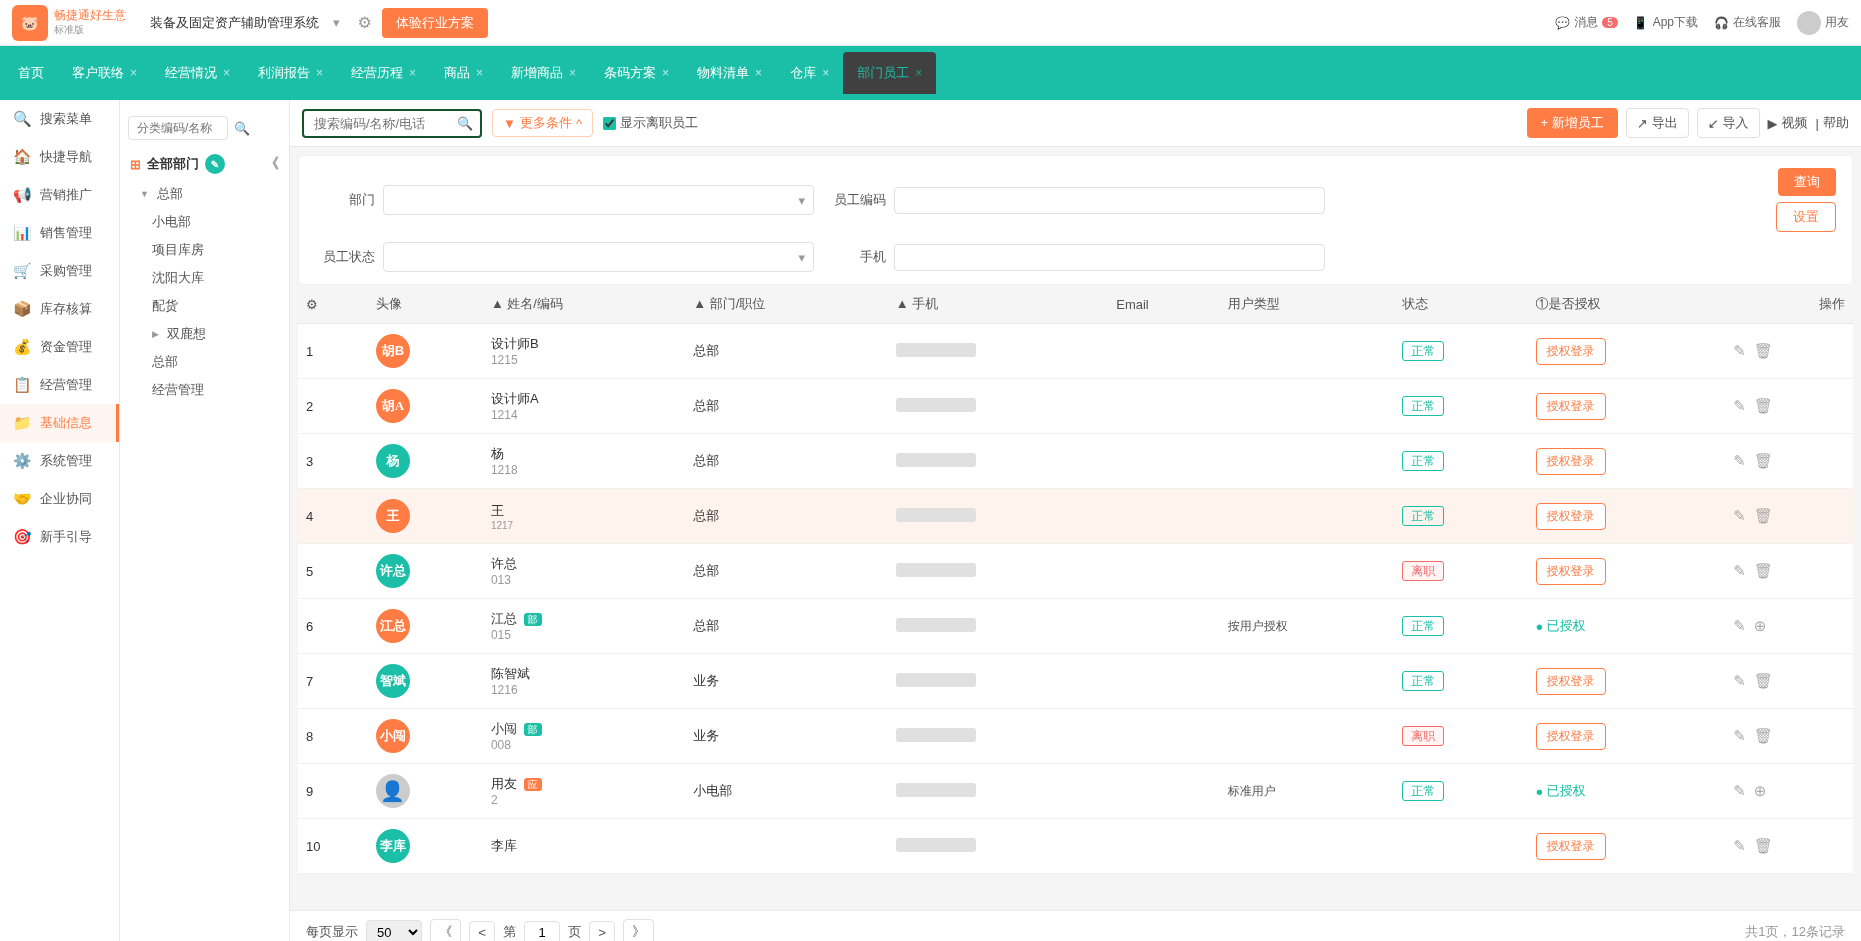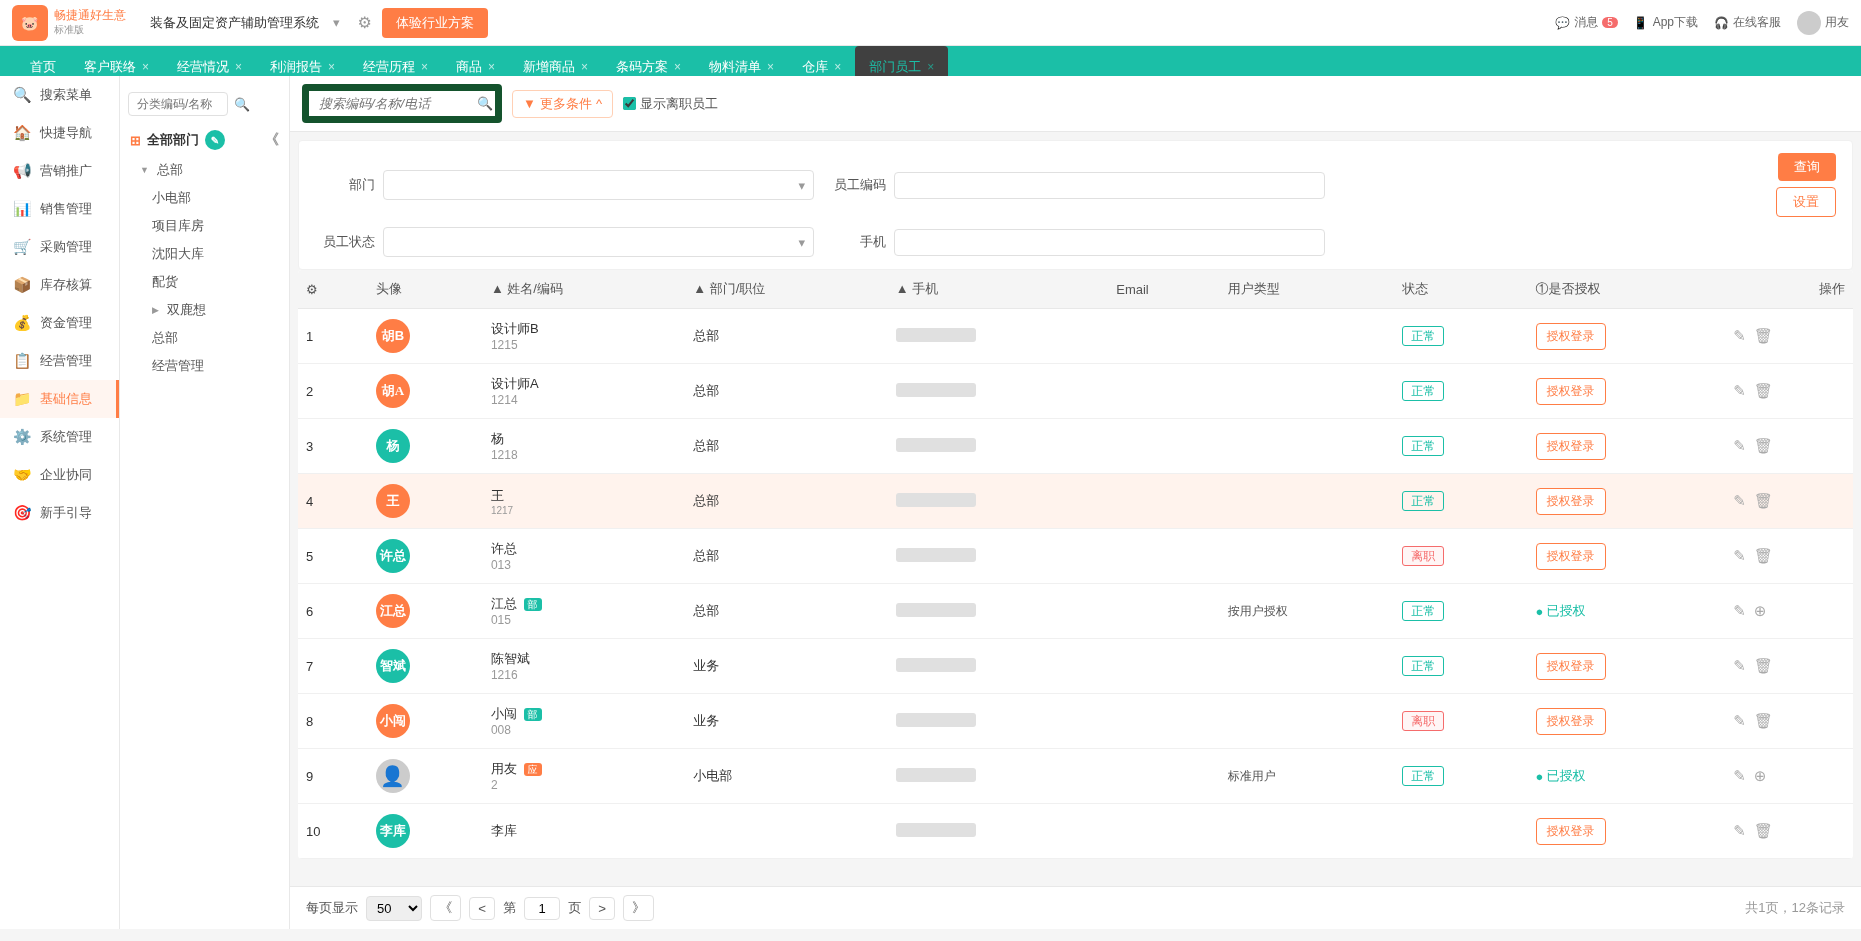--- a/index.html
+++ b/index.html
@@ -10,21 +10,21 @@
     .logo-area { display: flex; align-items: center; gap: 6px; min-width: 120px; }
     .logo-icon { width: 36px; height: 36px; background: #ff7d45; border-radius: 6px; display: flex; align-items: center; justify-content: center; color: #fff; font-size: 14px; font-weight: bold; }
     .logo-text { font-size: 12px; color: #ff7d45; line-height: 1.3; }
     .logo-sub { font-size: 10px; color: #999; }
     .top-bar-right { display: flex; align-items: center; gap: 16px; margin-left: auto; }
     .top-btn { display: flex; align-items: center; gap: 4px; color: #666; font-size: 12px; cursor: pointer; }
     .top-btn .badge { background: #f56c6c; color: #fff; border-radius: 10px; padding: 0 5px; font-size: 10px; }
     .trial-btn { background: #ff7d45; color: #fff; border: none; border-radius: 4px; padding: 6px 14px; font-size: 13px; cursor: pointer; }
 
     
-    .nav-tabs { display: flex; background: #1bbfa7; height: 30px; padding: 0 16px; gap: 0; overflow: hidden; }
+    .nav-tabs { display: flex; background: #1bbfa7; height: 54px; align-items: center; padding: 0 4px; gap: 0; overflow: hidden; }
     .nav-tab { padding: 0 14px; height: 42px; display: flex; align-items: center; color: #fff; font-size: 13px; cursor: pointer; white-space: nowrap; position: relative; }
     .nav-tab:hover, .nav-tab.active { background: rgba(255,255,255,0.15); }
     .nav-tab .close { margin-left: 6px; font-size: 12px; opacity: 0.7; }
     .nav-tab.active { background: #404040; color: #1bbfa7; border-radius: 4px 4px 0 0; }
 
     
     .main-layout { display: flex; height: calc(100vh - 88px); }
 
     
     .sidebar { width: 120px; background: #fff; border-right: 1px solid #e8e8e8; overflow-y: auto; flex-shrink: 0; }
@@ -44,21 +44,21 @@
     .dept-node.has-children::before { content: '▶'; font-size: 9px; color: #999; margin-right: 4px; }
     .dept-node.expanded::before { content: '▼'; font-size: 9px; color: #999; margin-right: 4px; }
     .dept-node.child { padding-left: 32px; }
 
     
     .main-panel { flex: 1; display: flex; flex-direction: column; overflow: hidden; background: #f5f5f5; }
 
     
     .search-bar { background: #fff; padding: 8px 12px; display: flex; align-items: center; gap: 10px; border-bottom: 1px solid #e8e8e8; }
     .search-input-wrap { position: relative; display: flex; align-items: center; }
-    .search-input { border: 7px solid #14532d; border-radius: 4px; padding: 5px 30px 5px 10px; font-size: 13px; width: 200px; outline: none; font-style: italic; }
+    .search-input { border: 2px solid #14532d; border-radius: 4px; padding: 5px 30px 5px 10px; font-size: 13px; width: 180px; outline: none; }
     .search-icon-btn { position: absolute; right: 8px; color: #aaa; cursor: pointer; }
     .filter-btn { display: flex; align-items: center; gap: 4px; color: #ff7d45; cursor: pointer; font-size: 13px; border: 1px solid #ffd0b5; border-radius: 4px; padding: 4px 10px; }
     .show-left-btn { display: flex; align-items: center; gap: 4px; color: #555; cursor: pointer; font-size: 13px; }
     .show-left-checkbox { accent-color: #1bbfa7; }
     .toolbar-right { margin-left: auto; display: flex; align-items: center; gap: 8px; }
     .add-employee-btn { background: #ff7d45; color: #fff; border: none; border-radius: 4px; padding: 6px 14px; font-size: 13px; cursor: pointer; display: flex; align-items: center; gap: 4px; }
     .export-btn, .import-btn { display: flex; align-items: center; gap: 4px; color: #555; cursor: pointer; font-size: 13px; border: 1px solid #e0e0e0; border-radius: 4px; padding: 5px 10px; background: #fff; }
     .view-btn { display: flex; align-items: center; gap: 4px; color: #555; cursor: pointer; font-size: 13px; }
     .filter-row { display: flex; align-items: center; gap: 8px; }
     .filter-label { color: #555; font-size: 13px; white-space: nowrap; min-width: 60px; text-align: right; }
@@ -281,20 +281,39 @@
         </div>
         <div class="filter-btn">
           <span>▼</span>
           <span>更多条件</span>
           <span>^</span>
         </div>
         <label class="show-left-btn">
           <input type="checkbox" class="show-left-checkbox" checked="" style="">
           <span>显示离职员工</span>
         </label>
+        <div class="toolbar-right">
+          <button class="add-employee-btn">+ 新增员工</button>
+          <button class="export-btn">
+            <span>↗</span>
+            <span>导出</span>
+          </button>
+          <button class="export-btn">
+            <span>↙</span>
+            <span>导入</span>
+          </button>
+          <div class="view-btn">
+            <span>▶</span>
+            <span>视频</span>
+          </div>
+          <div class="view-btn">
+            <span>|</span>
+            <span>帮助</span>
+          </div>
+        </div>
       </div>
 
       <div style="background:#fff;margin:8px 8px 0;border-radius:4px;padding:12px 16px;border:1px solid #f0f0f0;">
         <div style="display:grid;grid-template-columns:1fr 1fr 1fr;gap:12px;align-items:center;">
           <div class="filter-row">
             <span class="filter-label">部门</span>
             <div class="filter-select" style="flex:1;border:1px solid #e0e0e0;border-radius:4px;padding:4px 8px;display:flex;align-items:center;justify-content:space-between;min-height:30px;cursor:pointer;">
               <span style="color:#ccc;"></span>
               <span style="color:#999;">▾</span>
             </div>

